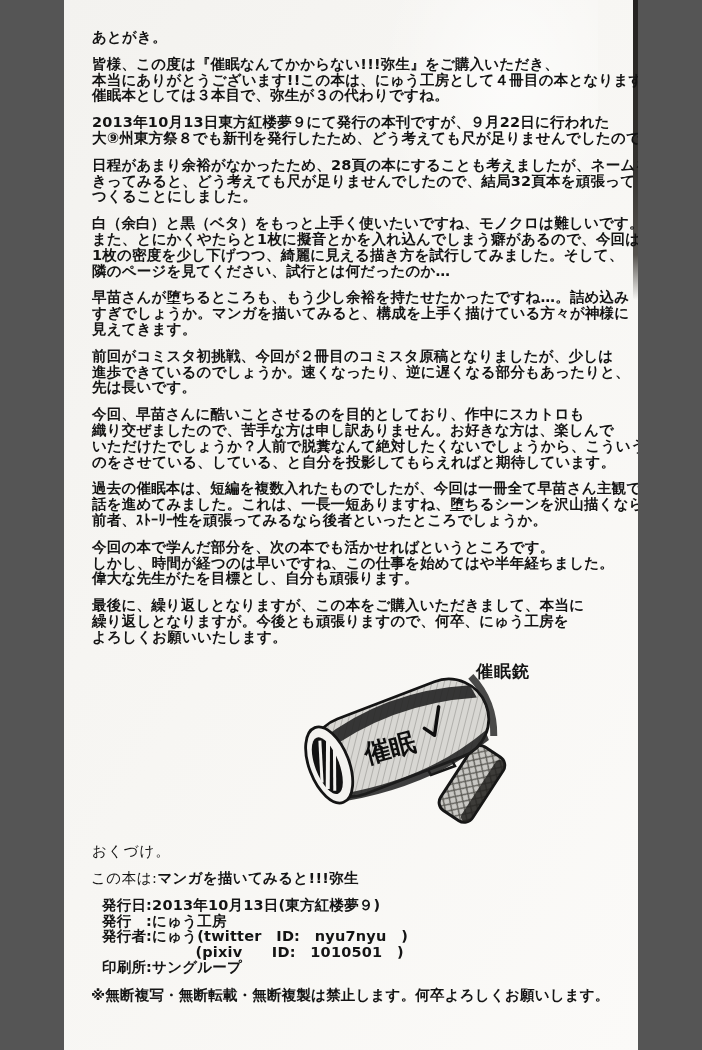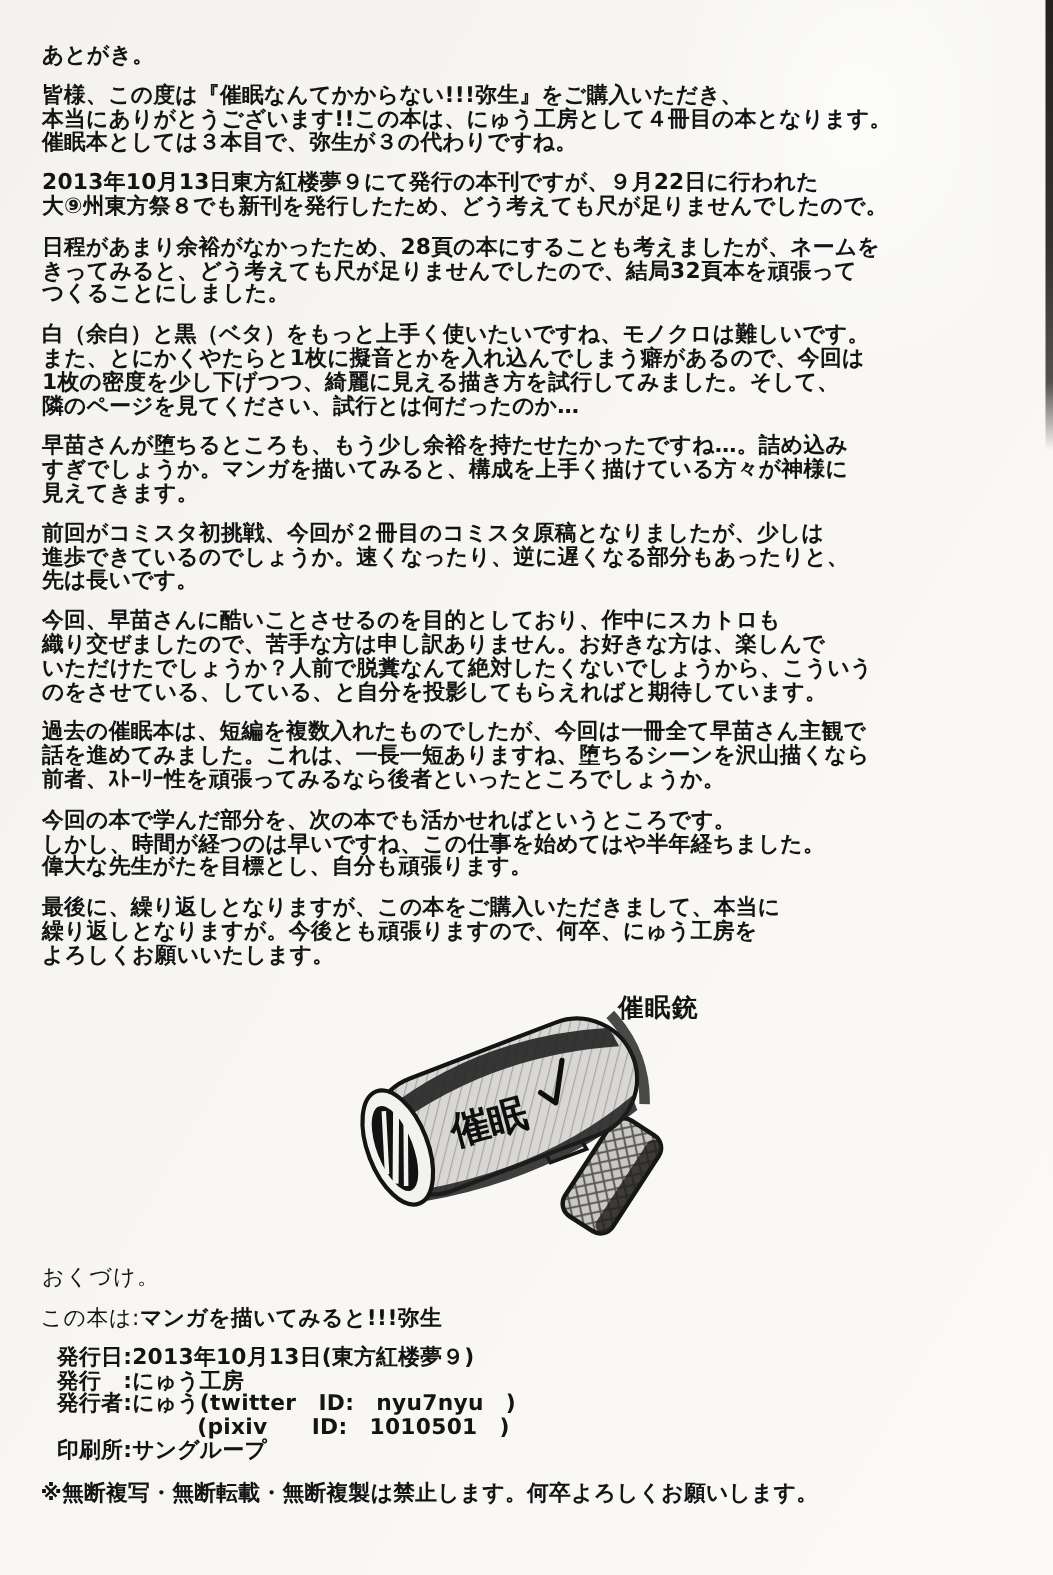--- a/index.html
+++ b/index.html
@@ -1,18 +1,18 @@
 <!DOCTYPE html>
 <html><head>
 <meta charset="utf-8">
 <style>
   html, body { margin: 0; padding: 0; background: #555; }
   #page {
     position: relative;
-    width: 702px;
+    width: 574px;
     height: 1050px;
     margin: 0 auto;
     background: linear-gradient(120deg, #f3f2ef 0%, #f7f6f3 45%, #fbfaf8 100%);
     overflow: hidden;
     font-family: "DejaVu Sans", sans-serif;
     color: #141414;
   }
   
   .scan-edge {
     position: absolute;

